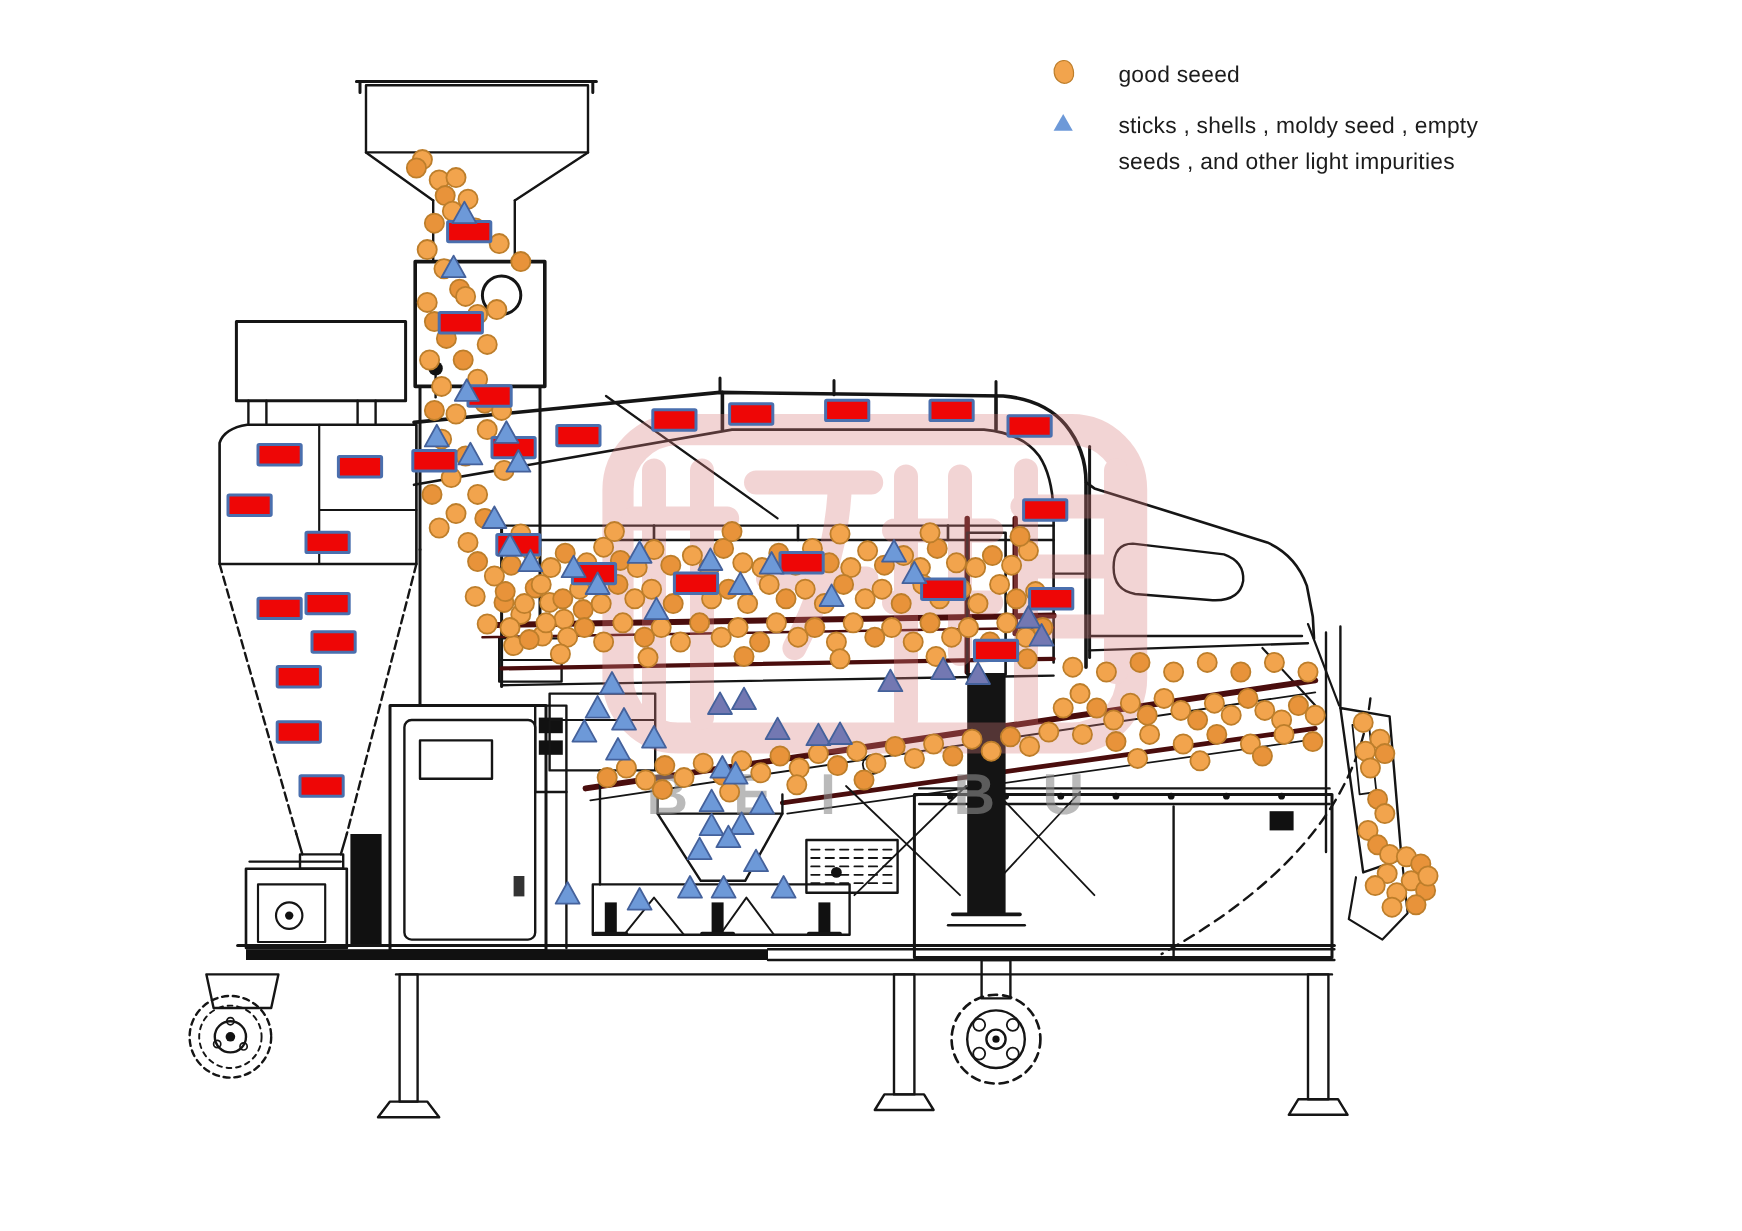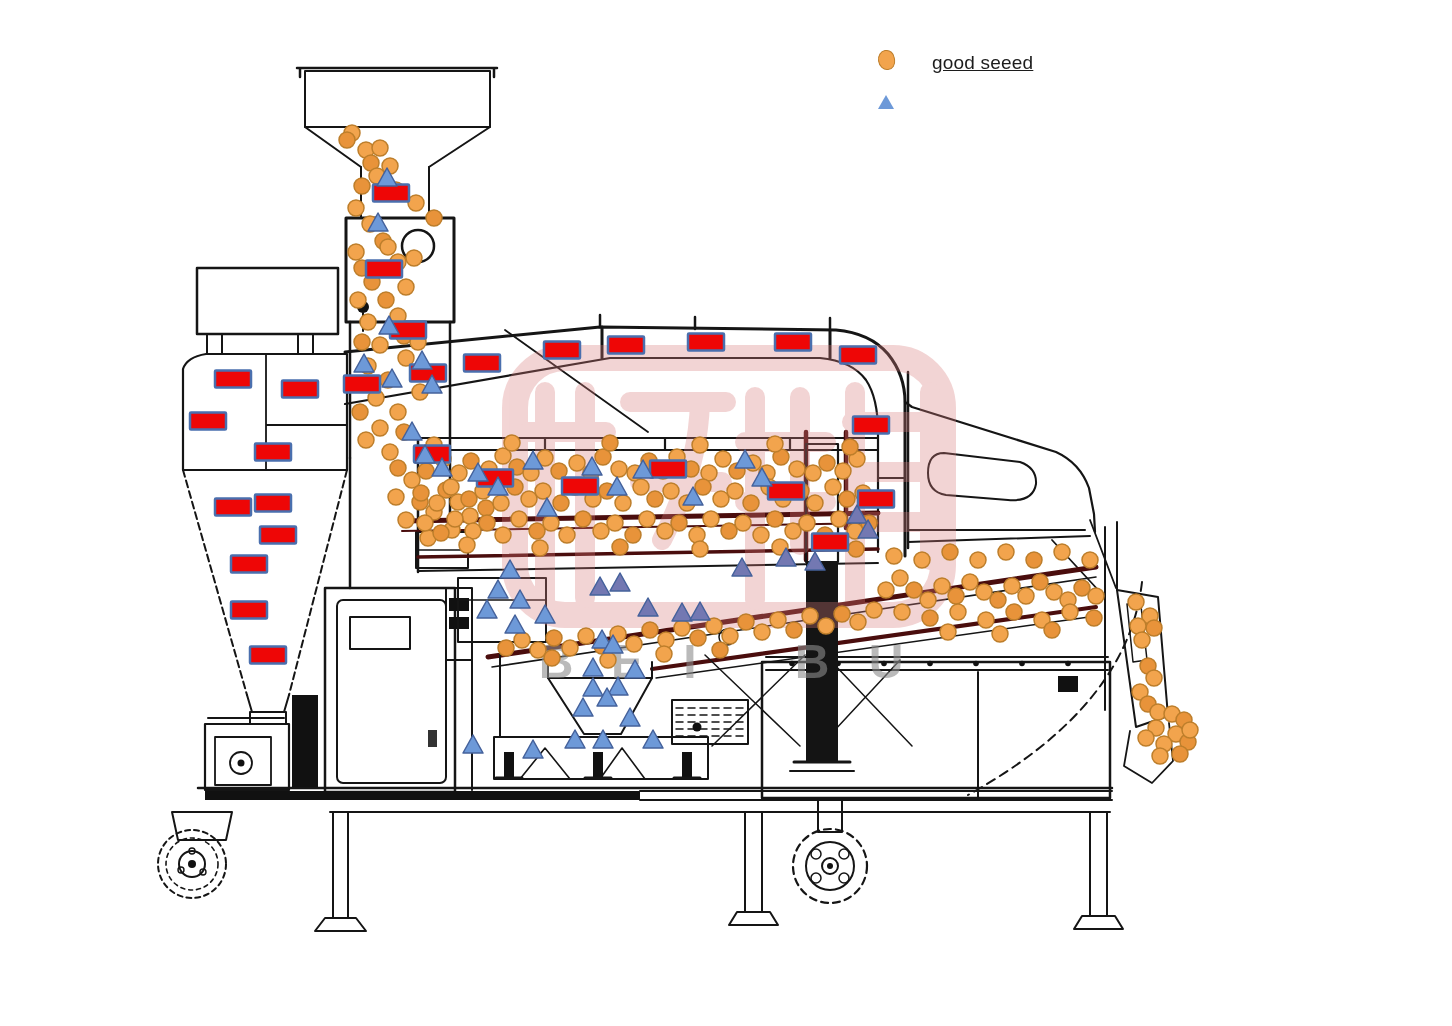--- a/index.html
+++ b/index.html
@@ -4,21 +4,21 @@
 <style>
   html,body{margin:0;padding:0;}
   body{
     width:1452px;height:1026px;position:relative;background:#ffffff;
     font-family:"Liberation Sans", sans-serif;overflow:hidden;
   }
   #stage{position:absolute;inset:0;}
   svg#machine{position:absolute;left:0;top:0;}
   
   .legend{position:absolute;left:866px;top:48px;width:430px;
-    font-size:19px;color:#1c1c1c;text-decoration:underline;}
+    font-size:19px;color:#1c1c1c;}
   .legend-row{display:flex;align-items:flex-start;margin-bottom:13px;}
   .legend-icon-cell{width:66px;flex:0 0 66px;display:flex;justify-content:flex-start;
     padding-left:12px;box-sizing:border-box;padding-top:2px;}
   .legend-label{line-height:30px;letter-spacing:0.2px;}
   .seed-icon{width:15px;height:18px;display:inline-block;
     background:var(--seed-fill);border:1.6px solid var(--seed-stroke);
     border-radius:52% 48% 46% 54%;transform:rotate(-8deg);}
   .bar-icon{width:34px;height:15px;display:inline-block;margin-top:2px;
     background:var(--imp-fill);border:1.8px solid var(--imp-stroke);}
   .tri-icon{width:0;height:0;display:inline-block;margin-top:2px;
@@ -540,16 +540,20 @@
   <div class="legend-row">
     <span class="legend-icon-cell">
           <span class="seed-icon"></span>
         </span>
     <span class="legend-label">good seeed</span>
   </div>
   <div class="legend-row">
     <span class="legend-icon-cell">
           <span class="tri-icon"></span>
         </span>
+    <span class="legend-label">
+      <span>sticks , shells , moldy seed , empty</span><br>
+      <span>seeds , and other light impurities</span>
+    </span>
   </div>
 </div>
 
 </div>
 
 </body></html>

